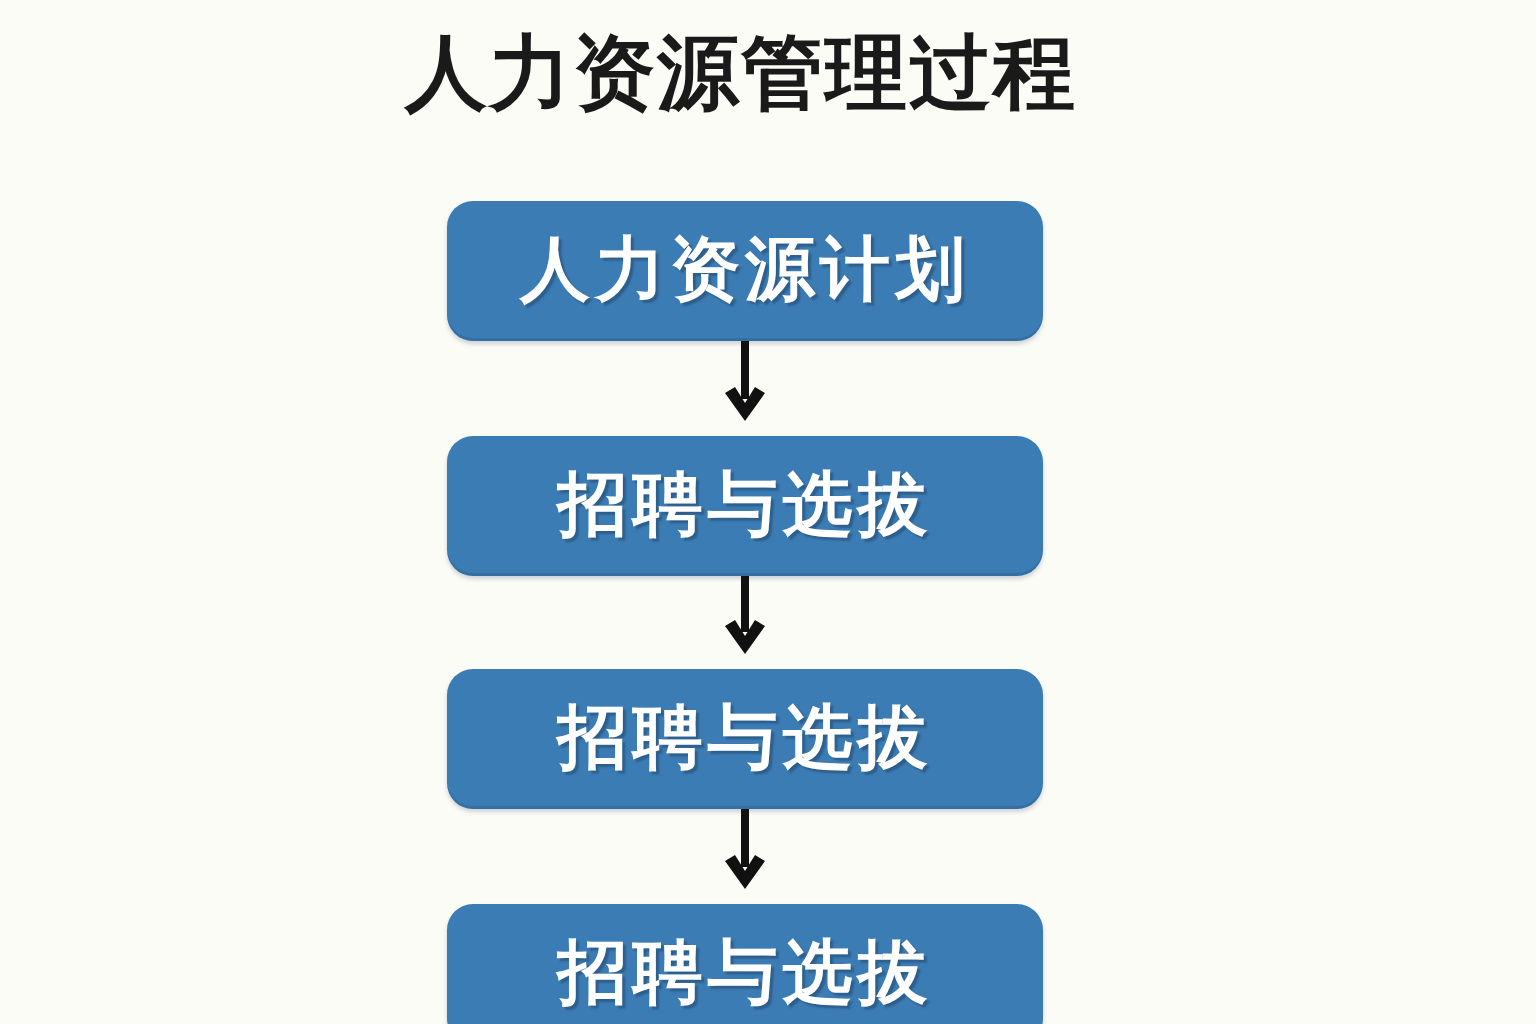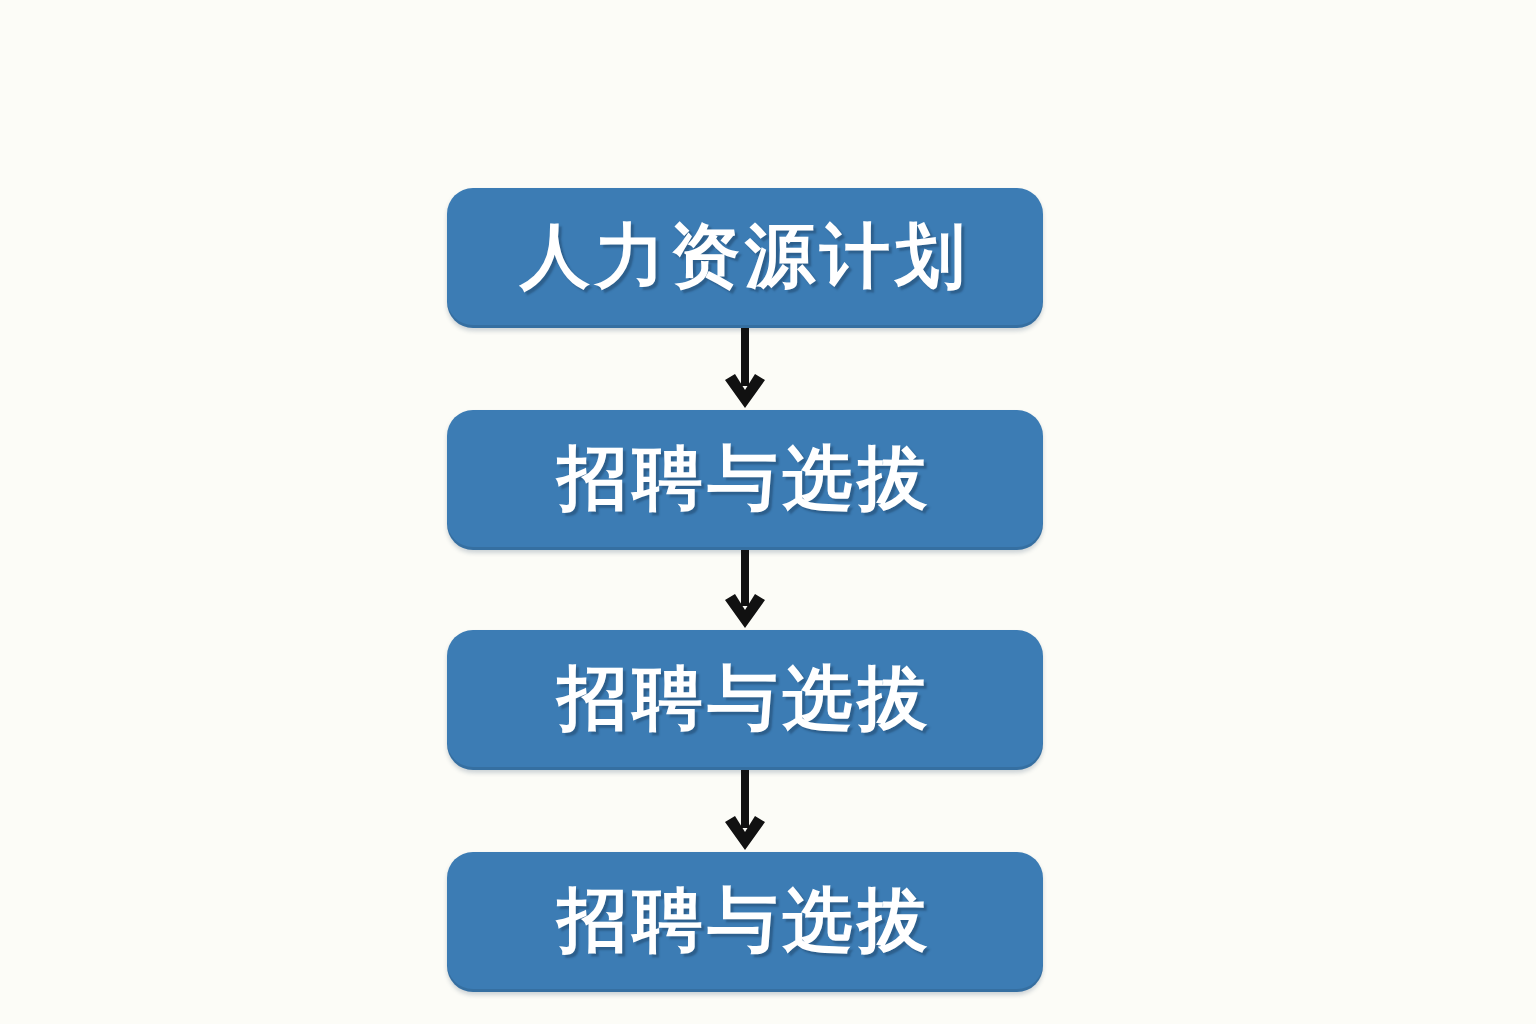--- a/index.html
+++ b/index.html
@@ -51,20 +51,21 @@
     width: 596px;
     height: 140px;
     border-radius: 26px;
     background: #3c7cb4;
     box-shadow: 0 3px 4px rgba(40, 70, 100, 0.22),
                 inset 0 -3px 0 rgba(0, 0, 0, 0.10);
     display: flex;
     align-items: center;
     justify-content: center;
     box-sizing: border-box;
+    margin-top: 13px;
   }
 
   .flow-step-label {
     font-size: 70px;
     font-weight: 700;
     color: #ffffff;
     letter-spacing: 5px;
     white-space: nowrap;
     text-shadow: 3px 3px 2px rgba(25, 55, 85, 0.42);
     font-family: "DejaVu Sans", "Liberation Sans", sans-serif;
@@ -89,20 +90,21 @@
   
   .gap-1 { height: 82px; }
   .gap-2 { height: 80px; }
   .gap-3 { height: 82px; }
 </style>
 </head>
 <body>
 
 <div id="diagram-root">
 
+  <div id="page-title">人力资源管理过程</div>
 
   <div id="flow-column">
 
     <div class="flow-step">
       <span class="flow-step-label">人力资源计划</span>
     </div>
 
     <div class="flow-connector gap-1">
       <svg width="44" height="82" viewBox="0 0 44 82">
         <rect x="18" y="0" width="8" height="58" fill="#111111"></rect>

